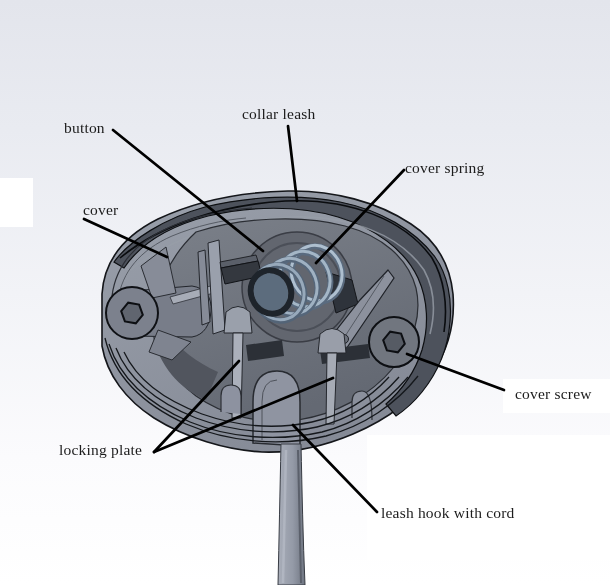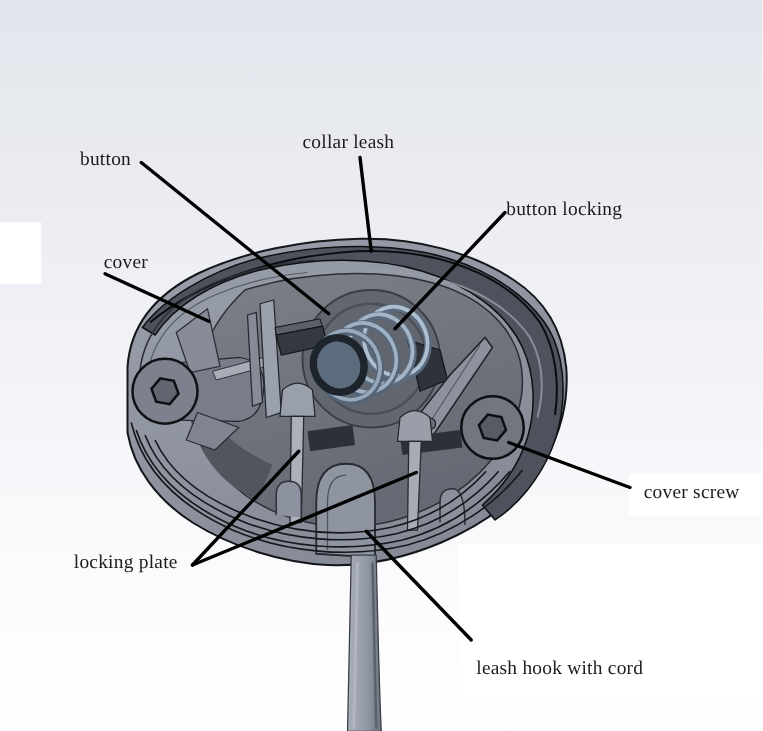--- a/index.html
+++ b/index.html
@@ -12,21 +12,21 @@
   .lbl{
     position:absolute;font-size:15.5px;line-height:17px;color:#1c1c1c;
     white-space:nowrap;letter-spacing:.2px;cursor:default;
   }
   #lbl-button{left:64px;top:119px;}
   #lbl-collar-frame{left:242px;top:105px;}
   #lbl-button-spring{left:405px;top:159px;}
   #lbl-cover{left:36px;top:201px;margin-left:47px;}
   #lbl-cover-screw{left:515px;top:385px;}
   #lbl-locking-plate{left:59px;top:441px;}
-  #lbl-leash-hook{left:381px;top:504px;margin-top:22px;}
+  #lbl-leash-hook{left:381px;top:504px;}
 </style>
 </head>
 <body>
 
 <div class="stage">
 
   <svg width="610" height="585" viewBox="0 0 610 585">
     <defs>
       <linearGradient id="gBody" x1="0" y1="0" x2="0.6" y2="1">
         <stop offset="0" stop-color="#9aa0ab"></stop>
@@ -168,19 +168,19 @@
       <line x1="84" y1="219" x2="167" y2="257"></line>
       <line x1="407" y1="354" x2="504" y2="390"></line>
       <line x1="154" y1="452" x2="239" y2="361"></line>
       <line x1="154" y1="452" x2="333" y2="378"></line>
       <line x1="293" y1="425" x2="377" y2="512"></line>
     </g>
   </svg>
 
   <div class="lbl" id="lbl-button">button</div>
   <div class="lbl" id="lbl-collar-frame">collar leash</div>
-  <div class="lbl" id="lbl-button-spring">button locking</div>
+  <div class="lbl" id="lbl-button-spring">cover spring</div>
   <div class="lbl" id="lbl-cover">cover</div>
   <div class="lbl" id="lbl-cover-screw">cover screw</div>
   <div class="lbl" id="lbl-locking-plate">locking plate</div>
   <div class="lbl" id="lbl-leash-hook">leash hook with cord</div>
 
 </div>
 
 </body></html>

